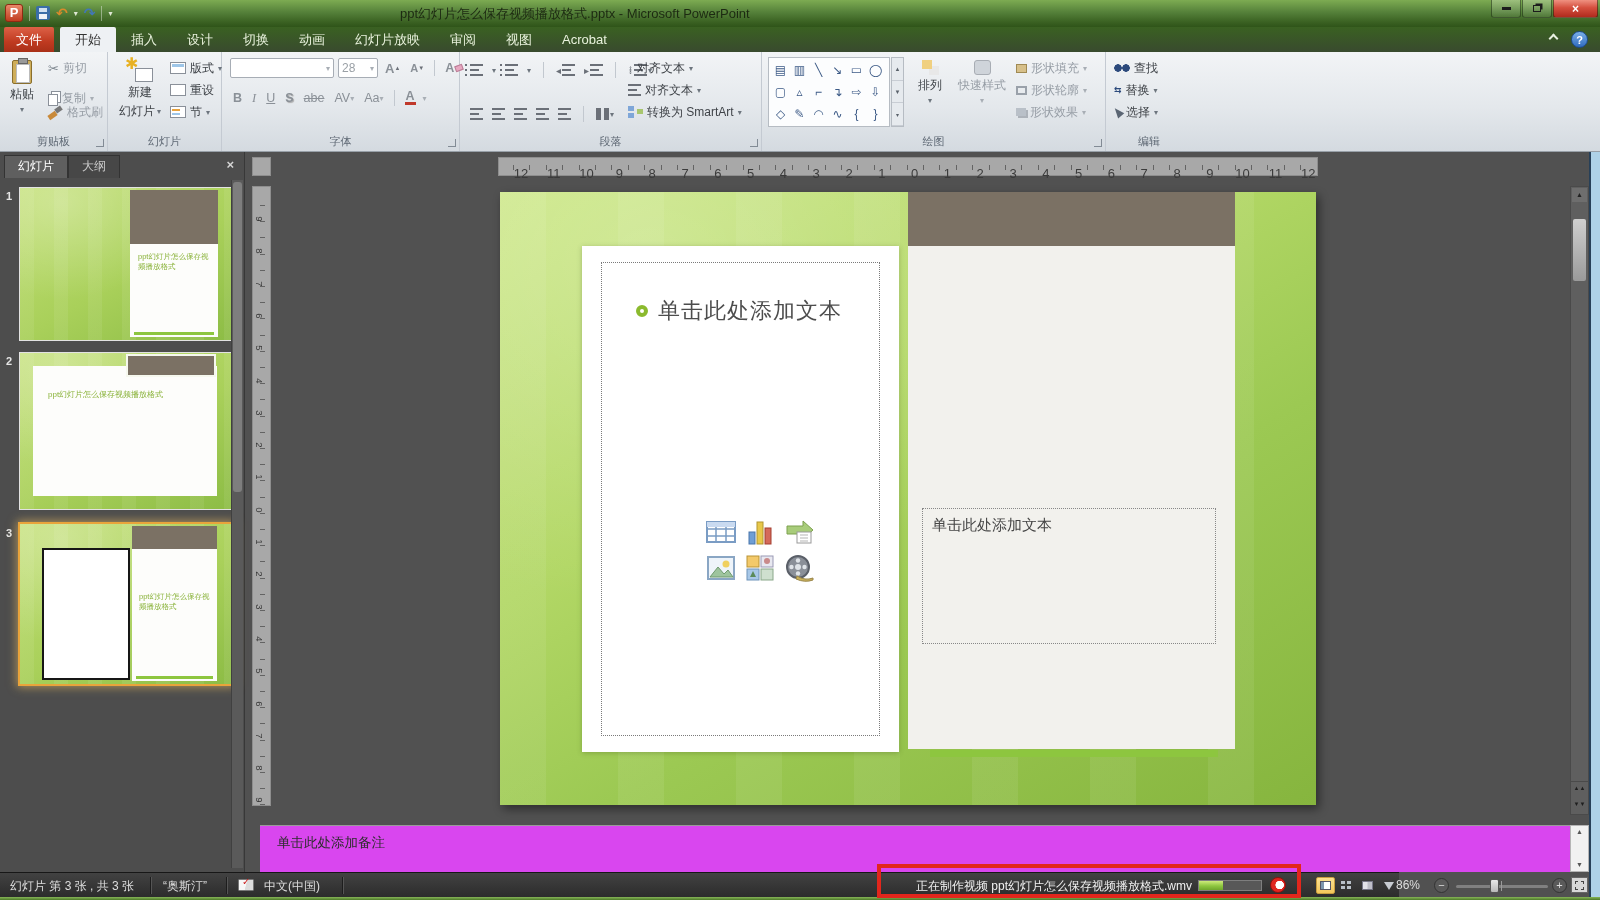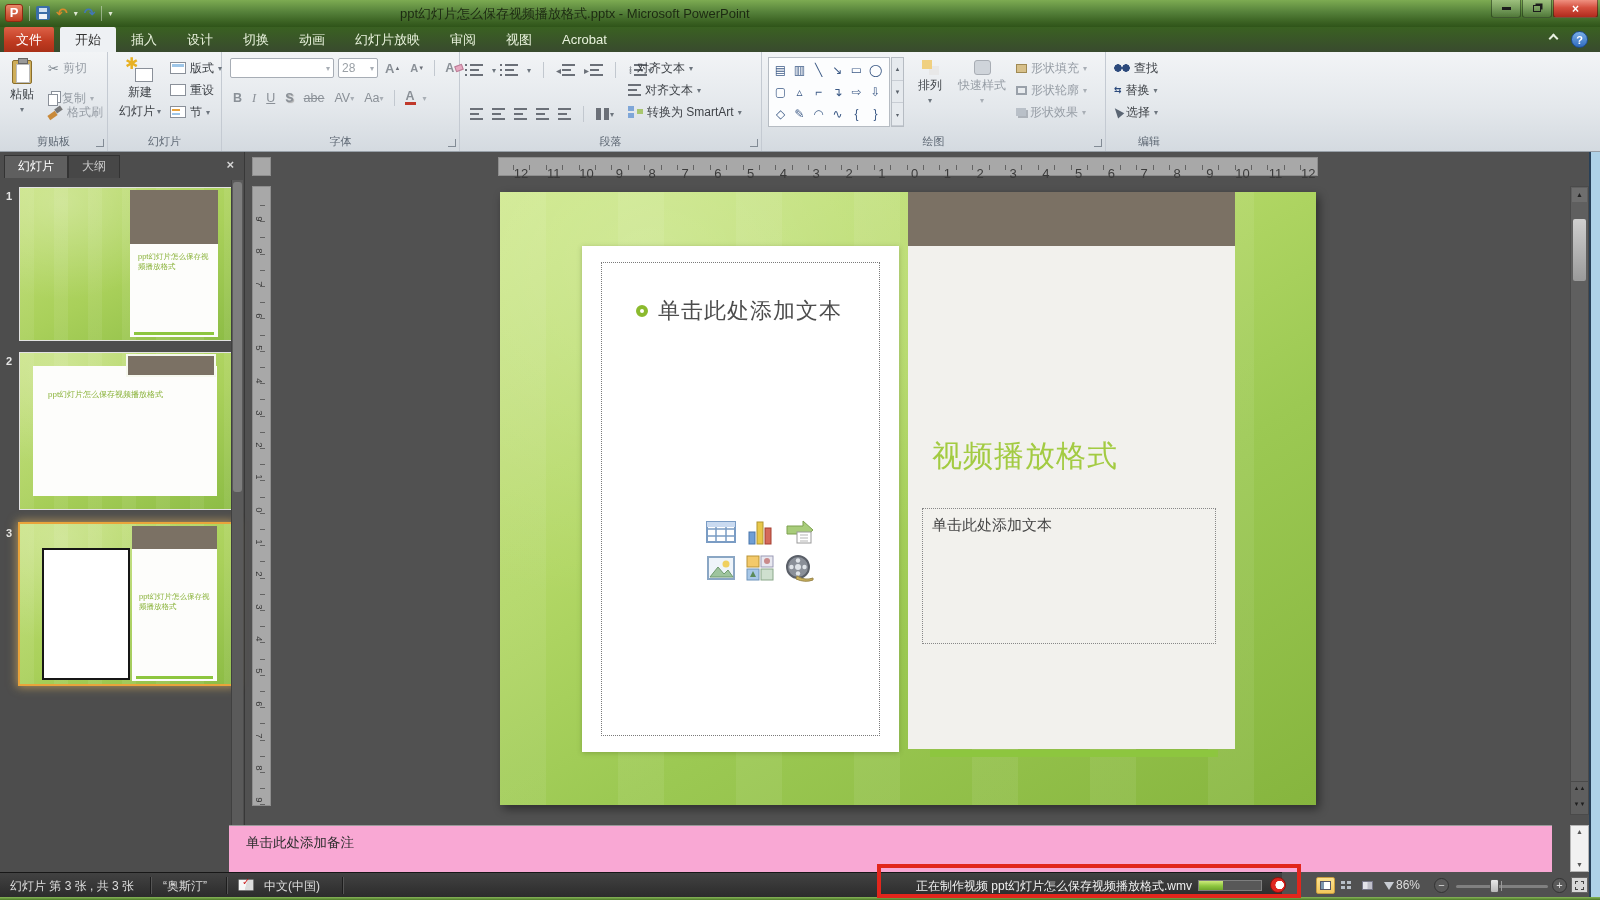--- a/index.html
+++ b/index.html
@@ -125,27 +125,27 @@
 #pr-title{position:absolute;left:24px;top:204px;font-size:30px;line-height:1.32;color:#a3cb42;letter-spacing:1px}
 #pr-dotted{position:absolute;left:14px;top:316px;width:294px;height:136px;border:1px dotted #888;padding:7px 9px;font-size:15px;color:#454545}
 #pr-bar{position:absolute;left:22px;top:558px;width:288px;height:7px;background:#8dc63f}
 
 #vscroll{position:absolute;left:1570px;top:186px;width:19px;height:629px;background:#5f5f5f;border:1px solid #4a4a4a}
 .sbtn{position:absolute;left:1px;width:15px;height:14px;background:#6e6e6e;color:#222;font-size:7px;text-align:center;line-height:14px}
 #vthumb{position:absolute;left:2px;top:32px;width:13px;height:62px;background:linear-gradient(#cfcfcf,#9a9a9a);border-radius:2px}
 #nav-btns{position:absolute;left:1570px;top:781px;width:19px;height:34px;background:#5f5f5f;border:1px solid #4a4a4a}
 .navb{position:absolute;left:1px;width:15px;height:15px;color:#1e1e1e;font-size:6px;line-height:7px;text-align:center;padding-top:2px}
 
-#notes{position:absolute;left:229px;top:825px;width:1323px;height:47px;background:#f9a8d4;border-top:1px solid #9a9a9a}
+#notes{position:absolute;left:260px;top:825px;width:1323px;height:47px;background:#d946ef;border-top:1px solid #9a9a9a}
 #notes-text{position:absolute;left:17px;top:8px;font-size:13.5px;color:#2e2e2e}
 #notes-scroll{position:absolute;left:1570px;top:825px;width:19px;height:47px;background:#f1f1f1;border:1px solid #b5b5b5;color:#555;font-size:7px;text-align:center}
 #notes-scroll .na{height:12px;line-height:12px}
 #notes-scroll .na.dn{position:absolute;bottom:0;left:0;right:0}
 
-#statusbar{position:absolute;left:0;top:872px;width:1282px;height:25px;background:linear-gradient(#424242,#2c2c2c);border-top:1px solid #171717;color:#dedede;font-size:12px}
+#statusbar{position:absolute;left:0;top:872px;width:1399px;height:25px;background:linear-gradient(#424242,#2c2c2c);border-top:1px solid #171717;color:#dedede;font-size:12px}
 .ssep{position:absolute;top:4px;width:1px;height:17px;background:#1d1d1d;box-shadow:1px 0 0 #555}
 .sitem{position:absolute;top:5px;white-space:nowrap}
 .i-book{position:absolute;top:6px;width:16px;height:12px;background:linear-gradient(105deg,#f7f7f7 0 48%,#dcdcdc 52%);border:1px solid #777;border-radius:1px}
 .i-book span{position:absolute;left:3px;top:-4px;color:#cc2222;font-size:10px;font-weight:bold}
 #progress-text{position:absolute;left:888px;top:5px;width:304px;text-align:right;white-space:nowrap;color:#f0f0f0}
 #progress-track{position:absolute;left:1198px;top:7px;width:64px;height:11px;background:#585858;border:1px solid #7e7e7e}
 #progress-fill{height:100%;background:linear-gradient(#cdeb7a,#8dc63f 55%,#6fa62c)}
 #cancel-btn{position:absolute;left:1270px;top:4px;width:16px;height:16px;border-radius:50%;background:radial-gradient(circle at 62% 50%,#fff 0 4px,#e0251f 4.5px);border:1px solid #8e120e}
 #viewbtns{position:absolute;left:1316px;top:4px;display:flex;gap:2px}
 .vbtn{width:19px;height:17px;display:flex;align-items:center;justify-content:center;border-radius:2px}
@@ -606,21 +606,21 @@
               <circle cx="21.5" cy="13" r="2.2" fill="#dfe3e8"></circle>
               <path d="M14 22 Q22 27 30 24 L30 26 Q22 29 13 25 Z" fill="#c9b05a" stroke="#9a864a"></path>
             </svg>
         </div>
       </div>
     </div>
   </div>
   <div id="panel-right">
     <div id="pr-brown"></div>
     <div id="pr-body"></div>
-    <div id="pr-title"><br><span>视频播放格式</span></div>
+    <div id="pr-title"><br></div>
     <div id="pr-dotted"><span>单击此处添加文本</span></div>
     <div id="pr-bar"></div>
   </div>
 </div>
 
 <div id="vscroll">
   <div class="sbtn" style="top:1px">▲</div>
   <div id="vthumb"></div>
   <div class="sbtn" style="bottom:1px;top:auto">▼</div>
 </div>

